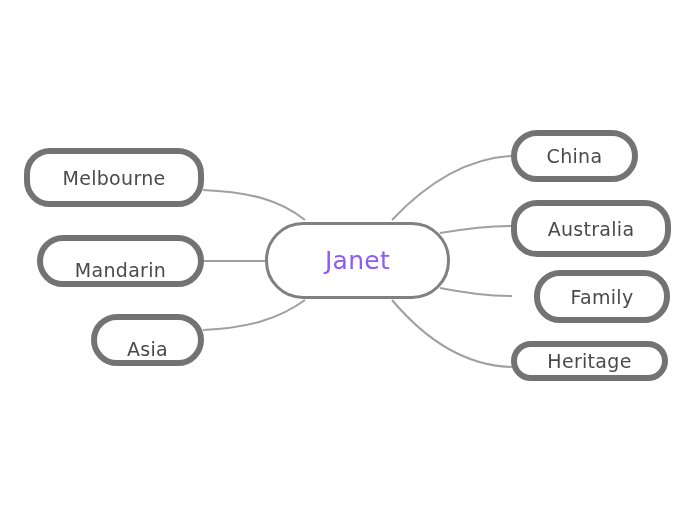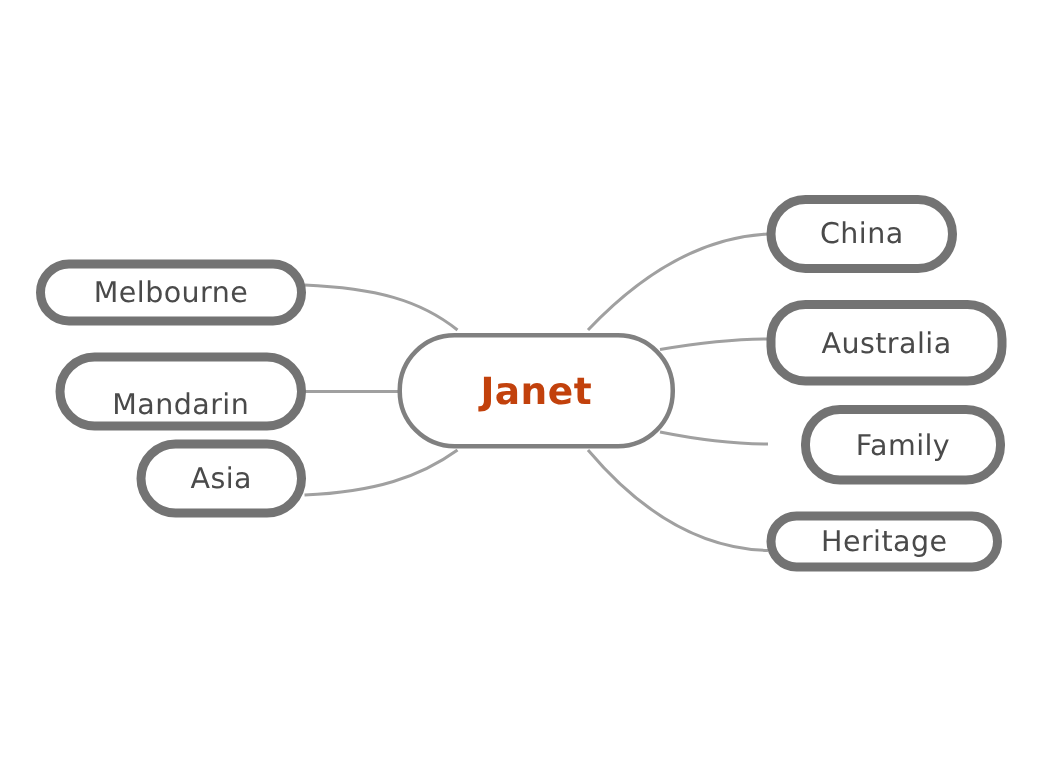--- a/index.html
+++ b/index.html
@@ -31,23 +31,23 @@
       align-items: center;
       justify-content: center;
       color: #4a4a4a;
       font-size: 19px;
       letter-spacing: 0.3px;
       cursor: pointer;
     }
     .node.central {
       border: 3px solid #808080;
       border-radius: 38px;
-      font-weight: bold;
+      font-weight: normal;
       font-size: 25px;
-      color: #c2410c;
+      color: #8b5cf6;
     }
   </style>
 </head>
 <body>
 
 <svg id="connectors" viewBox="0 0 696 520" xmlns="http://www.w3.org/2000/svg">
   <g fill="none" stroke="#a0a0a0" stroke-width="2">
 
     <path d="M203,190 C250,192 280,200 305,220"></path>
     <path d="M203,261 L266,261"></path>
@@ -57,27 +57,27 @@
     <path d="M440,233 C470,228 490,226 512,226"></path>
     <path d="M440,288 C470,294 490,296 512,296"></path>
     <path d="M392,300 C430,345 470,366 512,367"></path>
   </g>
 </svg>
 
 <div class="node central" style="left:265px; top:222px; width:185px; height:77px;">
   <span>Janet</span>
 </div>
 
-<div class="node" style="left:24px; top:173px; width:180px; height:44px;">
+<div class="node" style="left:24px; top:148px; width:180px; height:59px;">
   <span>Melbourne</span>
 </div>
 <div class="node" style="left:37px; top:235px; width:167px; height:52px;align-items:flex-end;">
   <span>Mandarin</span>
 </div>
-<div class="node" style="left:91px; top:293px; width:113px; height:52px;">
+<div class="node" style="left:91px; top:314px; width:113px; height:52px;align-items:flex-end;">
   <span>Asia</span>
 </div>
 
 <div class="node" style="left:511px; top:130px; width:127px; height:52px;">
   <span>China</span>
 </div>
 <div class="node" style="left:511px; top:200px; width:160px; height:57px;">
   <span>Australia</span>
 </div>
 <div class="node" style="left:534px; top:270px; width:136px; height:53px;text-align:right;">

